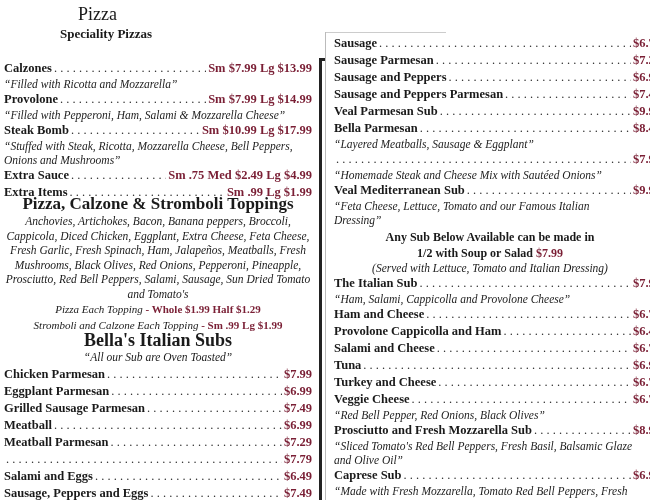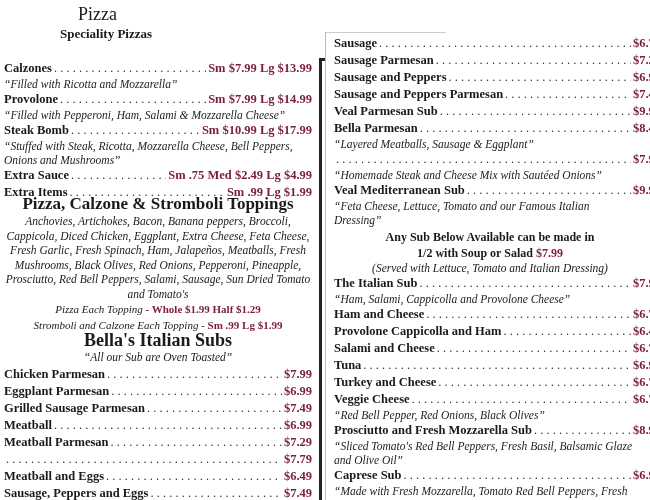--- a/index.html
+++ b/index.html
@@ -116,21 +116,21 @@
     <div class="row">
         <span class="name">Meatball Parmesan</span>
         <span class="dots"></span>
         <span class="price">$7.29</span>
       </div>
     <div class="row">
         <span class="dots"></span>
         <span class="price">$7.79</span>
       </div>
     <div class="row">
-        <span class="name">Meatball and Eggs</span>
+        <span class="name">Salami and Eggs</span>
         <span class="dots"></span>
         <span class="price">$6.49</span>
       </div>
     <div class="row">
         <span class="name">Sausage, Peppers and Eggs</span>
         <span class="dots"></span>
         <span class="price">$7.49</span>
       </div>
   </div>
 </div>

